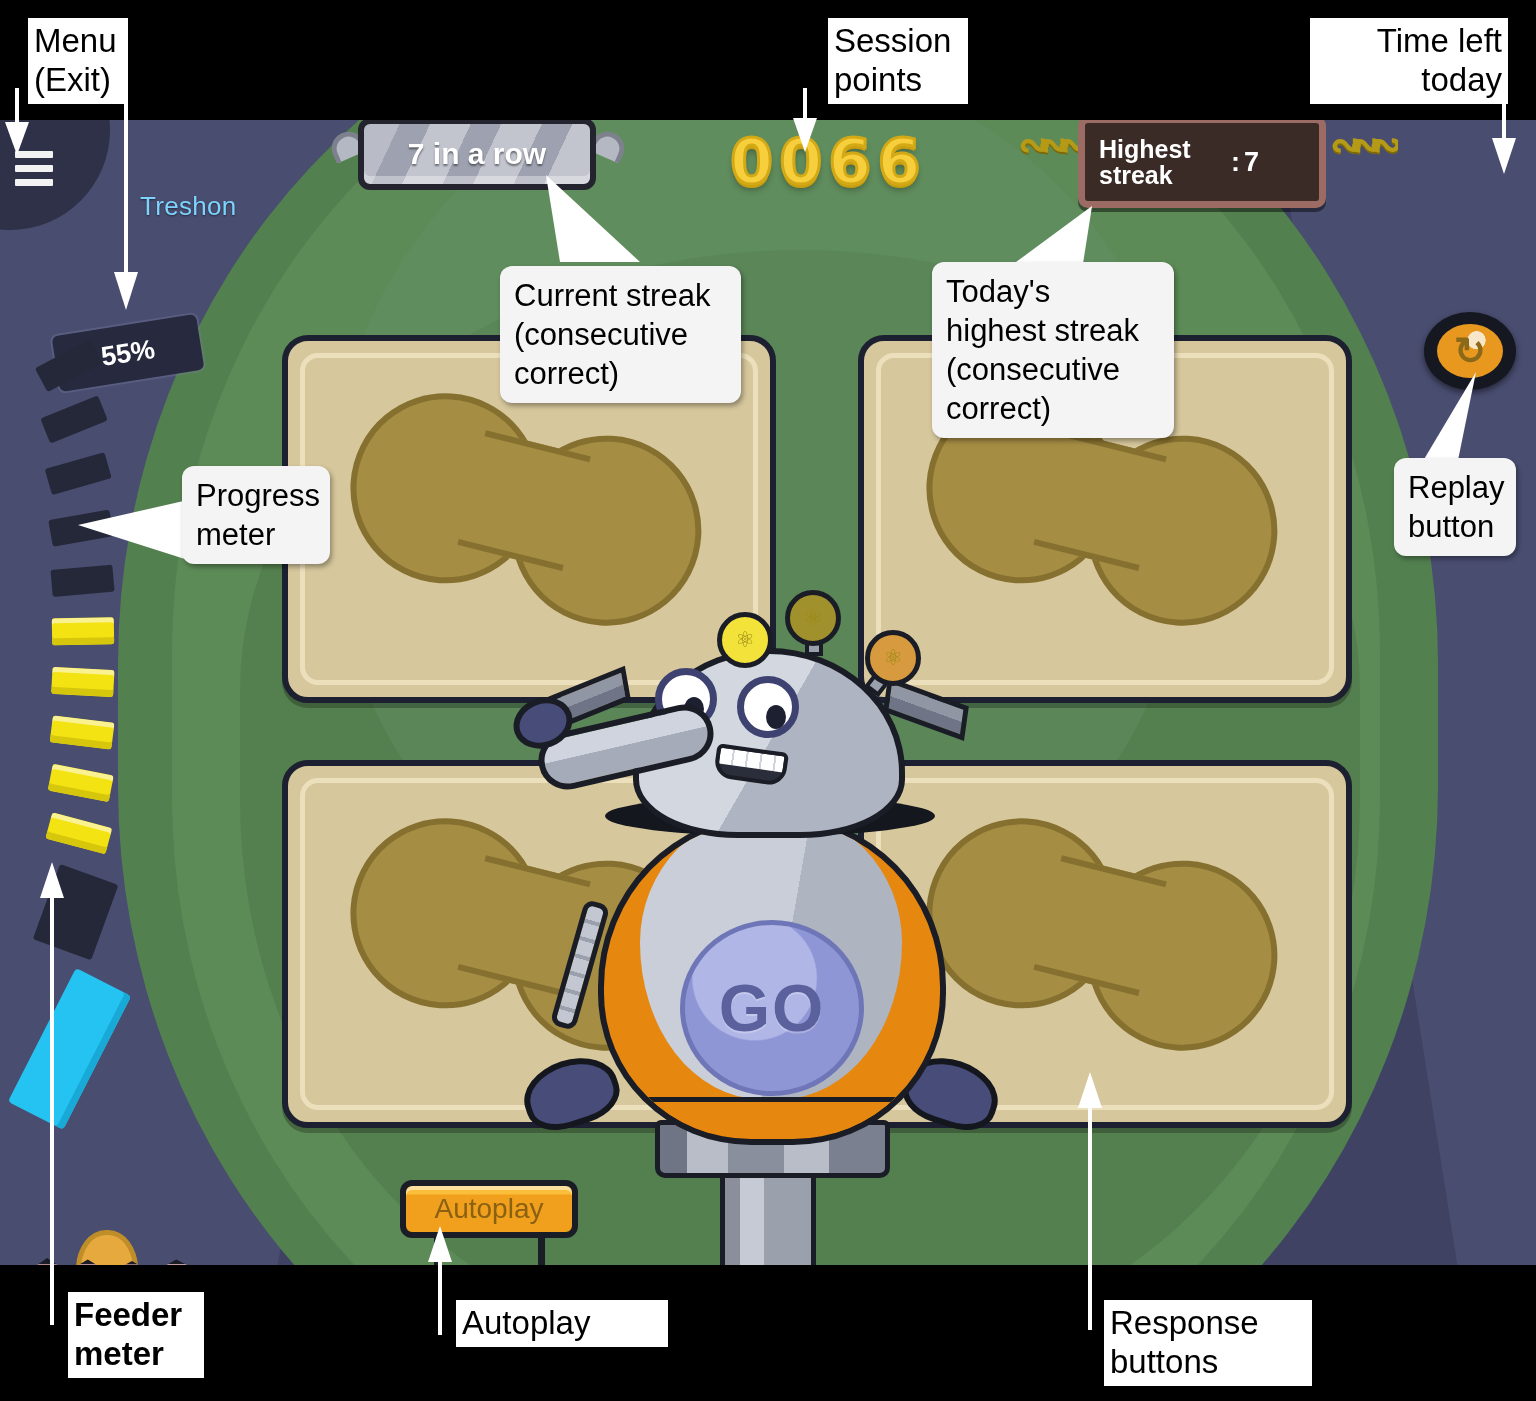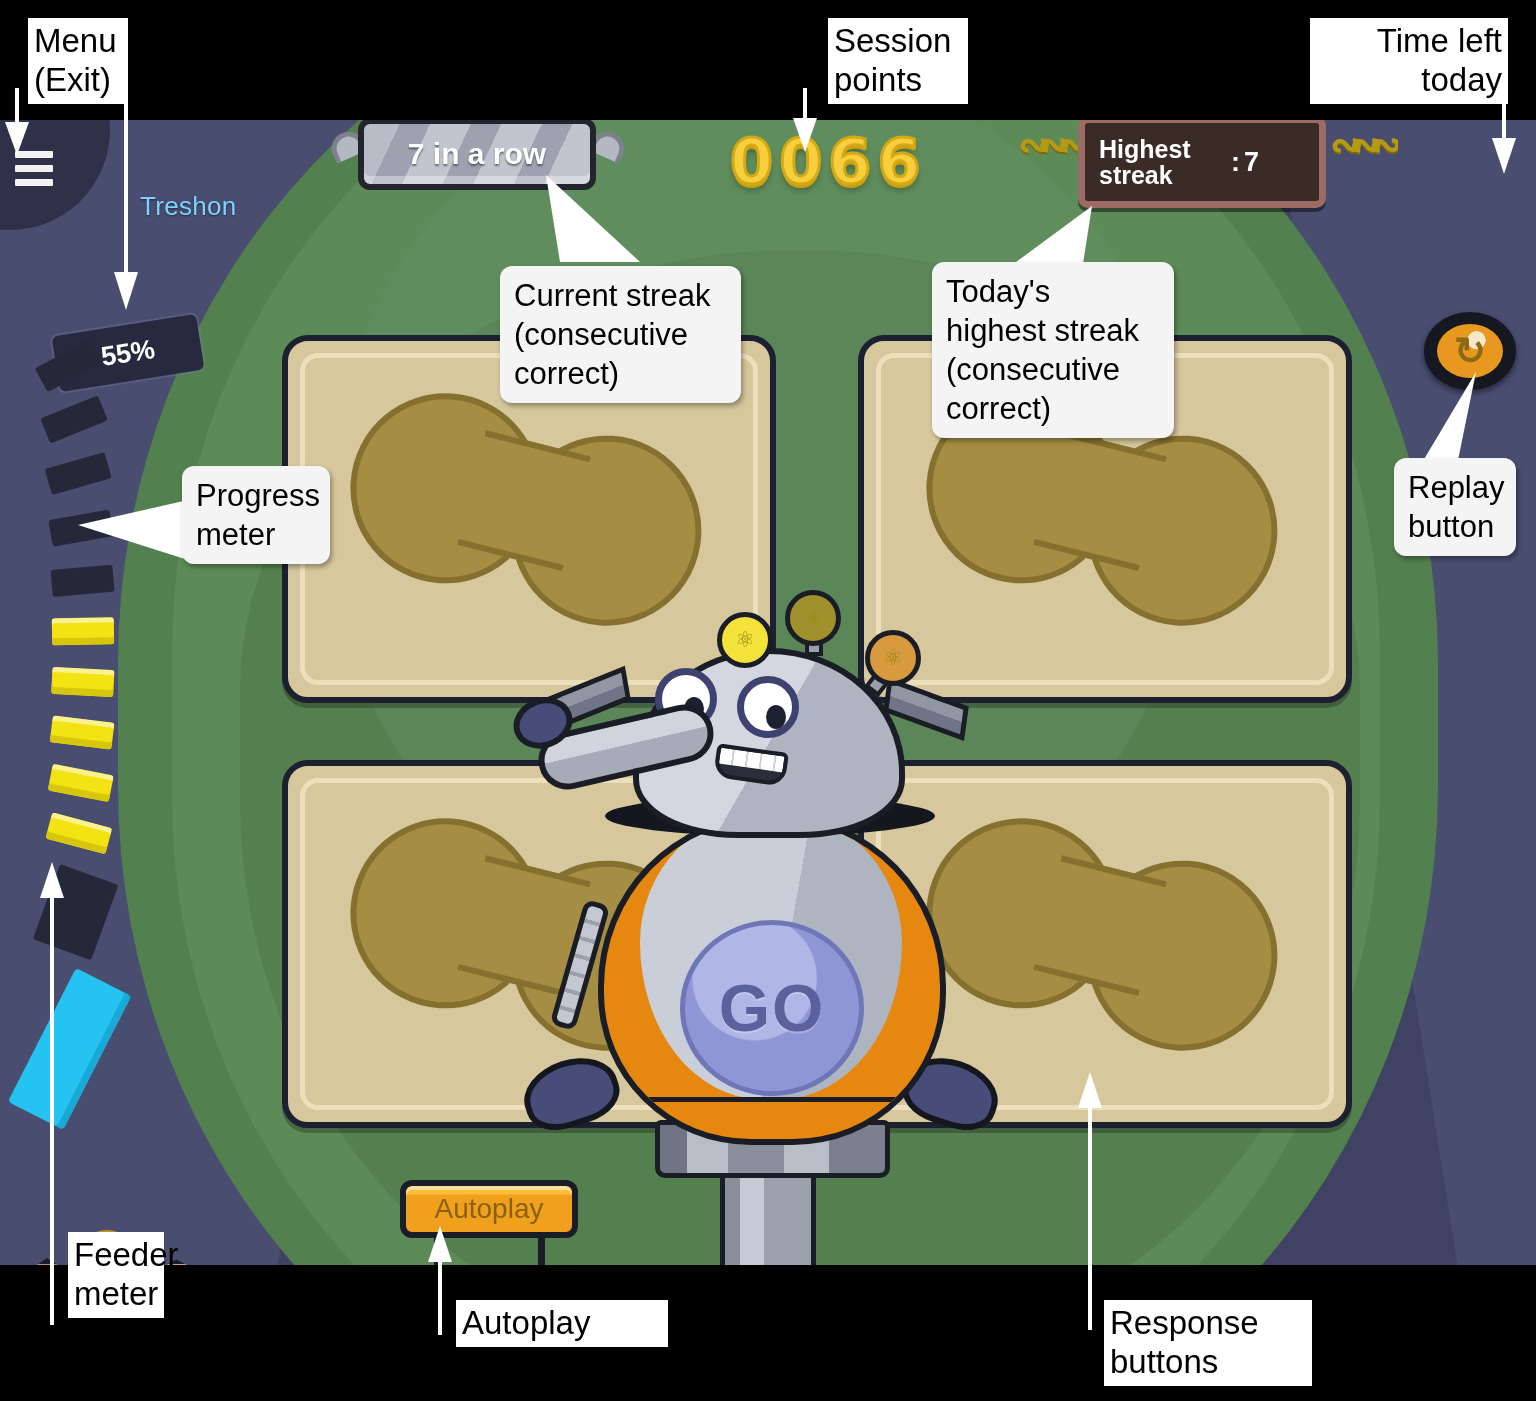--- a/index.html
+++ b/index.html
@@ -562,19 +562,19 @@
 correct)</div>
   <div class="callout" style="left:932px; top:262px; width:242px;">Today's
 highest streak
 (consecutive
 correct)</div>
   <div class="callout" style="left:182px; top:466px; width:148px;">Progress
 meter</div>
   <div class="callout" style="left:1394px;top:458px; width:122px;">Replay
 button</div>
 
-  <div class="note-plain" style="left:68px;  top:1232px; width:96px;">Feeder
+  <div class="note-plain" style="left:68px;  top:1292px; width:136px;font-weight:bold;">Feeder
 meter</div>
   <div class="note-plain" style="left:456px; top:1300px; width:212px;">Autoplay</div>
   <div class="note-plain" style="left:1104px;top:1300px; width:208px;">Response
 buttons</div>
 
 </div>
 
 </body></html>

